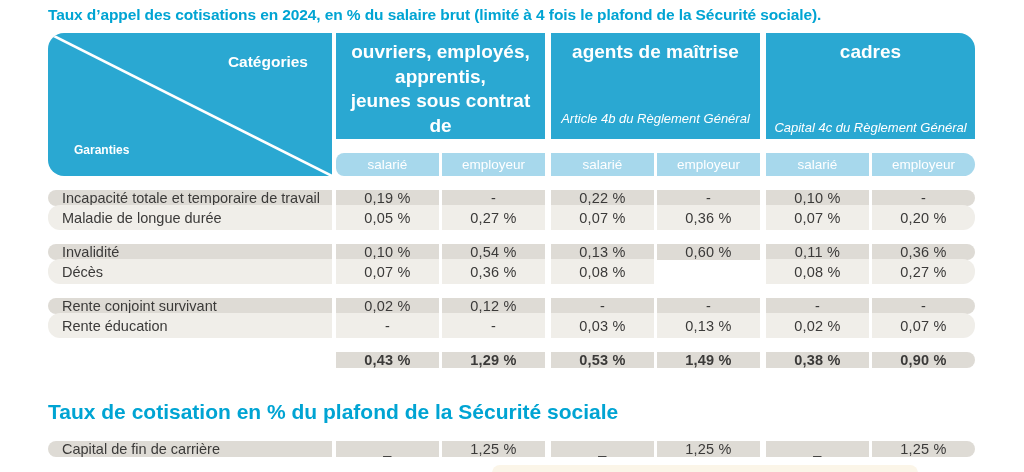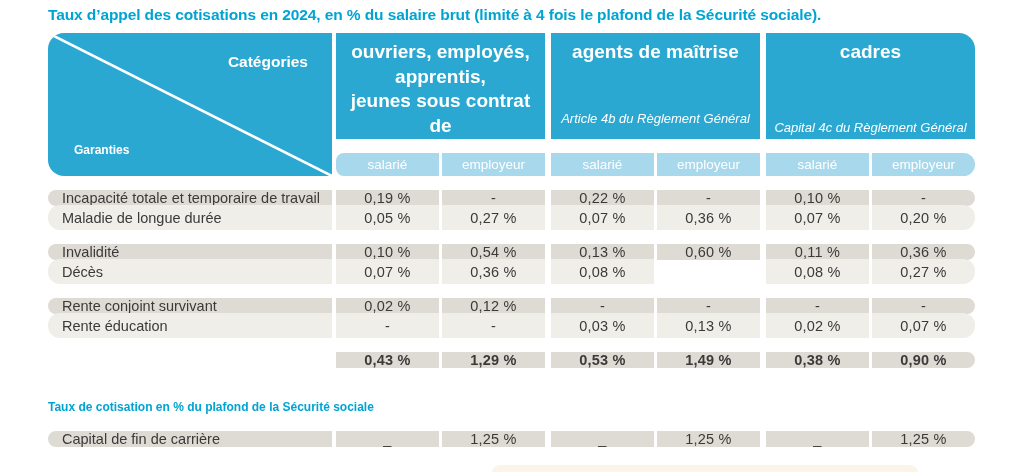--- a/index.html
+++ b/index.html
@@ -57,24 +57,24 @@
   }
   .row .cv { display:flex; align-items:center; justify-content:center; letter-spacing:0.2px; }
   .r-dark .cl, .r-dark .cv { background:var(--row-d);margin-top:12px; }
   .r-light .cl, .r-light .cv { background:var(--row-l); }
   .bold { font-weight:bold; }
   .c3 { grid-column:3; } .c5 { grid-column:5; } .c7 { grid-column:7; }
   .c9 { grid-column:9; } .c11 { grid-column:11; } .c13 { grid-column:13; }
   .m1 { grid-column:3 / span 3; } .m2 { grid-column:7 / span 3; } .m3 { grid-column:11 / span 3; }
   .cap { border-radius:0 12px 12px 0; }
   .heading2 {
-    position:absolute; left:48px; top:400px; font-size:12px; font-weight:bold;
+    position:absolute; left:48px; top:400px; font-size:21px; font-weight:bold;
     color:var(--cyan-text); white-space:nowrap;
   }
-  .capital-wrap { position:absolute; left:48px; top:417px; width:927px; }
+  .capital-wrap { position:absolute; left:48px; top:427px; width:927px; }
   .partial-row {
     position:absolute; left:492px; top:465px; width:426px; height:9px;
     background:#fbf5e8; border-radius:8px 8px 0 0;
   }
 </style>
 </head>
 <body>
 
 <div class="canvas">
 

